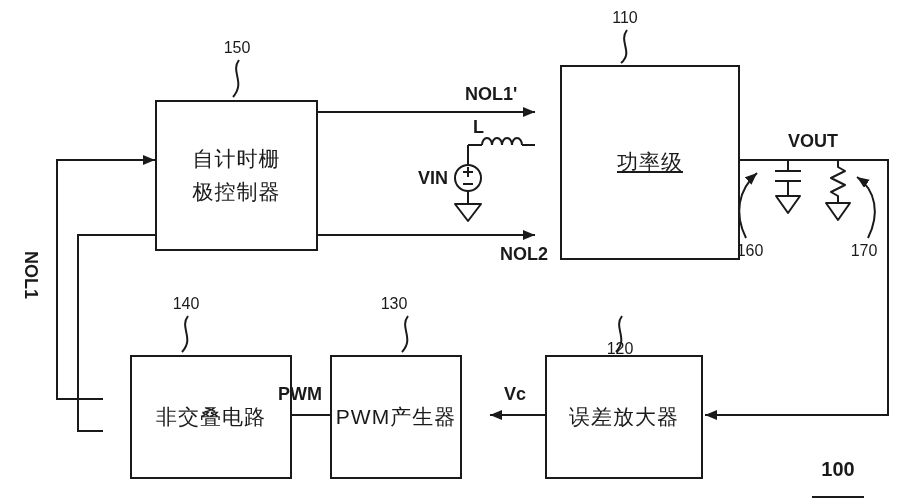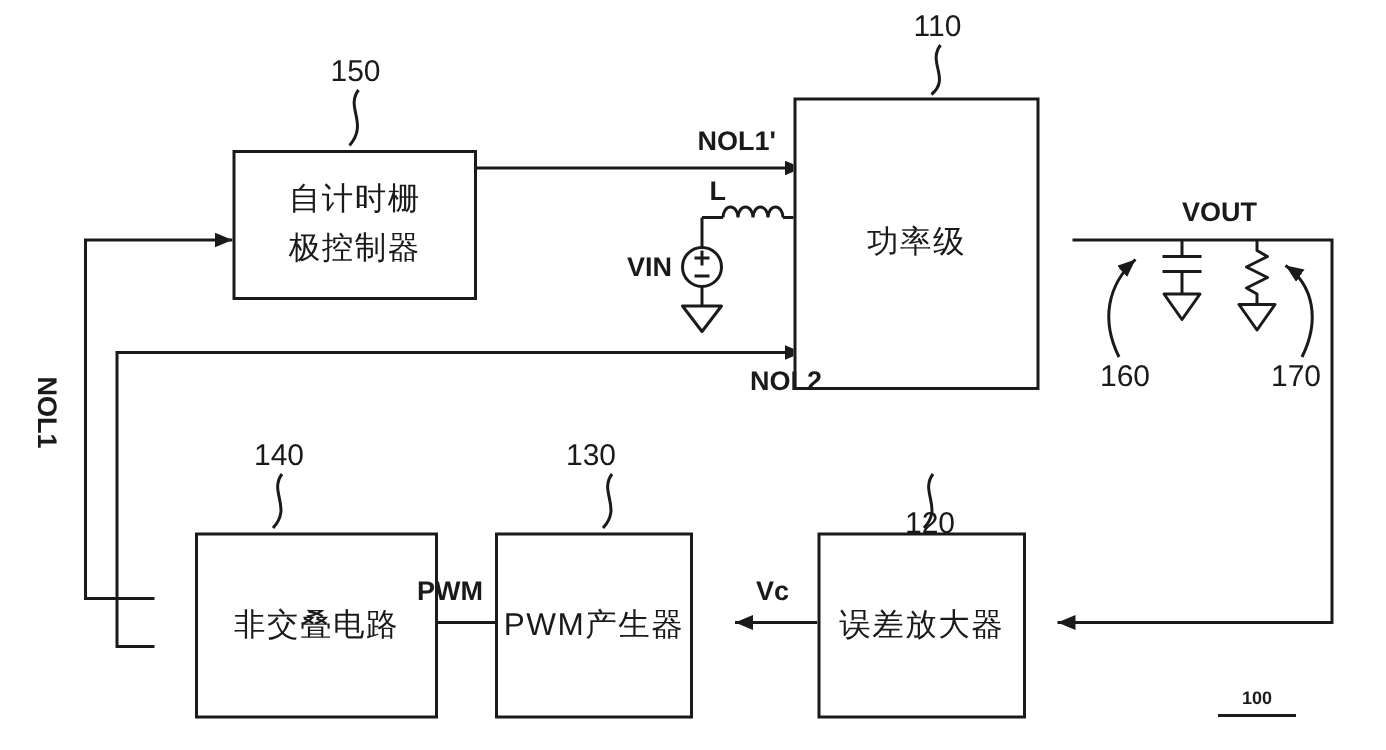--- a/index.html
+++ b/index.html
@@ -7,27 +7,27 @@
     position:relative; width:924px; height:500px; background:#ffffff;
     font-family:"Liberation Sans","DejaVu Sans",sans-serif; color:#1a1a1a; overflow:hidden;
   }
   svg.wires { position:absolute; left:0; top:0; width:924px; height:500px; }
   .block {
     position:absolute; border:2px solid #1a1a1a; background:#ffffff;
     display:flex; flex-direction:column; align-items:center; justify-content:center;
     font-size:21px; letter-spacing:1px; line-height:1.55; box-sizing:border-box;
   }
   .ref {
-    position:absolute; font-size:20px; text-align:center; width:44px; height:22px;
+    position:absolute; font-size:16px; text-align:center; width:44px; height:22px;
     line-height:22px;
   }
   .sig { position:absolute; font-size:18px; font-weight:700; white-space:nowrap; }
   .fig-number {
     position:absolute; left:812px; top:458px; width:52px; text-align:center;
-    font-size:12px; font-weight:700; border-bottom:2px solid #1a1a1a; padding-bottom:4px;
+    font-size:20px; font-weight:700; border-bottom:2px solid #1a1a1a; padding-bottom:15px;
   }
   .nol1-vert {
     position:absolute; left:-2px; top:264px; width:64px; height:22px; text-align:center;
     transform:rotate(90deg); transform-origin:center;
   }
 </style>
 </head>
 <body>
 
 <div class="stage">
@@ -111,38 +111,38 @@
       <path d="M188,316 C179,328 195,338 182,352" fill="none" stroke="#1a1a1a" stroke-width="2"></path>
     </g>
     <g>
       <path d="M408,316 C399,328 415,338 402,352" fill="none" stroke="#1a1a1a" stroke-width="2"></path>
     </g>
     <g>
       <path d="M622,316 C613,328 629,338 616,352" fill="none" stroke="#1a1a1a" stroke-width="2"></path>
     </g>
   </svg>
 
-  <div class="block" style="left:529px; top:65px; width:164px; height:195px;">
+  <div class="block" style="left:560px; top:65px; width:180px; height:195px;text-decoration:underline;">
     <div>功率级</div>
   </div>
 
-  <div class="block" style="left:155px; top:100px; width:163px; height:100px;">
+  <div class="block" style="left:155px; top:100px; width:163px; height:151px;">
     <div>自计时栅</div>
     <div>极控制器</div>
   </div>
 
   <div class="block" style="left:103px; top:355px; width:162px; height:124px;margin-left:27px;">
     <div>非交叠电路</div>
   </div>
 
   <div class="block" style="left:330px; top:355px; width:132px; height:124px;">
     <div>PWM产生器</div>
   </div>
 
-  <div class="block" style="left:545px; top:355px; width:139px; height:124px;text-align:center;">
+  <div class="block" style="left:545px; top:355px; width:158px; height:124px;text-align:center;">
     <div>误差放大器</div>
   </div>
 
   <div class="ref" style="left:215px; top:37px;">150</div>
   <div class="ref" style="left:603px; top:7px;">110</div>
   <div class="ref" style="left:164px; top:293px;">140</div>
   <div class="ref" style="left:372px; top:293px;">130</div>
   <div class="ref" style="left:598px; top:293px;margin-top:45px;">120</div>
   <div class="ref" style="left:728px; top:240px;">160</div>
   <div class="ref" style="left:842px; top:240px;">170</div>

